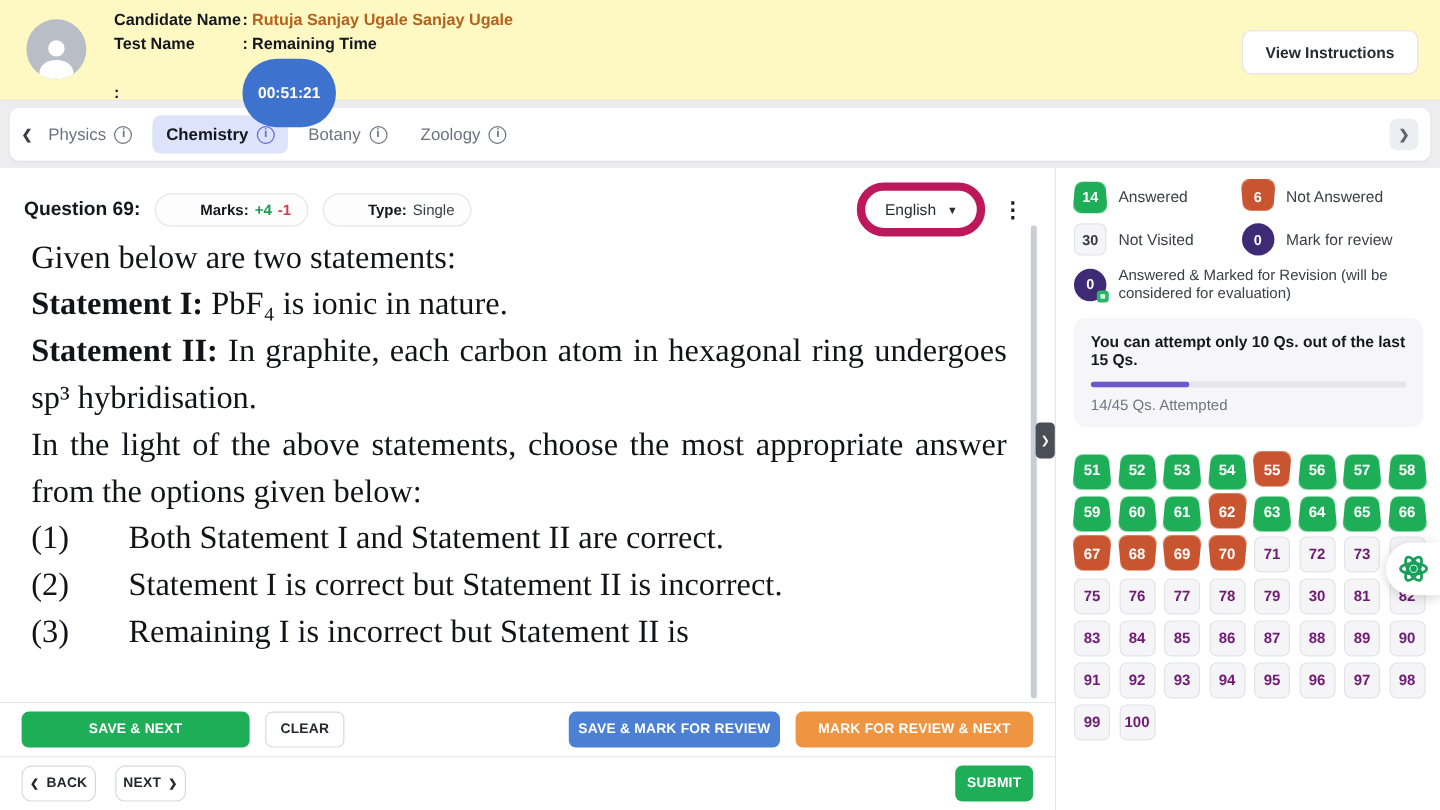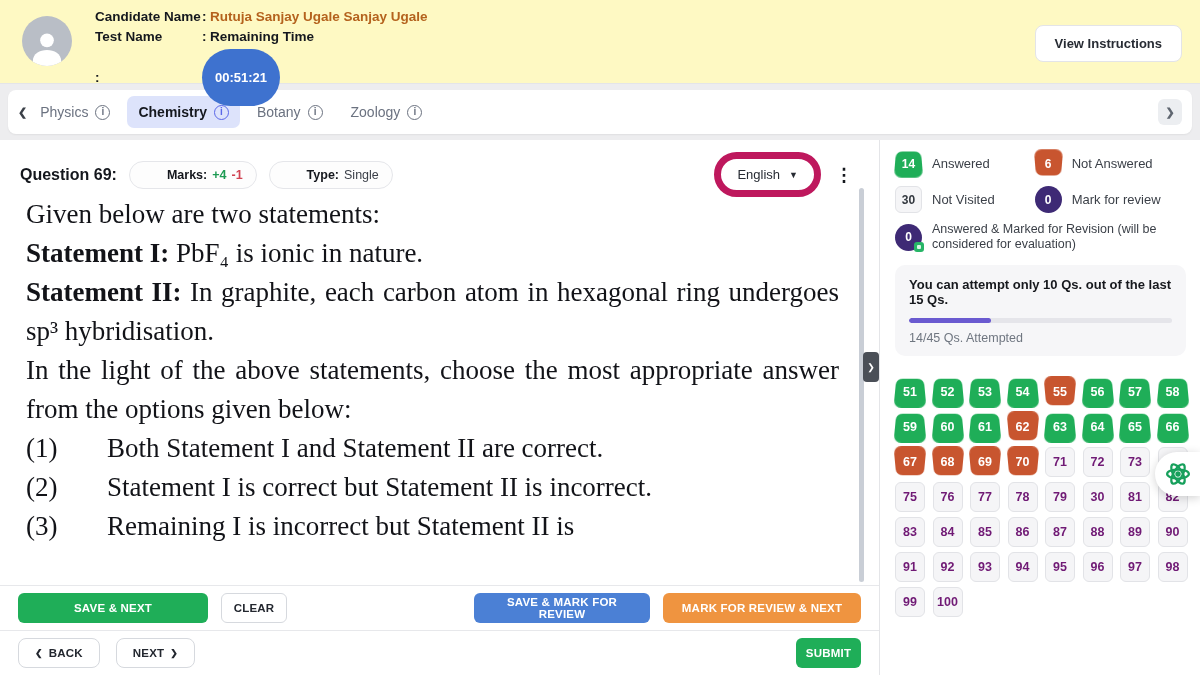--- a/index.html
+++ b/index.html
@@ -60,21 +60,21 @@
   .option{ display:flex;}
   .onum{ width:57px; flex-shrink:0;}
   .otxt{ flex:1; text-align:justify;margin-left:24px;}
 
   .q-scrollbar{ position:absolute; top:48px; right:15px; width:5px; height:394px; background:#c9ced6; border-radius:3px; cursor:pointer;}
   .collapse-btn{ position:absolute; top:212px; right:0px; width:16px; height:30px; background:#4a4f57; border-radius:4px; color:#fff; display:flex; align-items:center; justify-content:center; font-size:12px; cursor:pointer; z-index:4;}
 
   
   .qfooter{ position:absolute; left:0; right:0; bottom:0; background:#fff;}
   .f-row{ display:flex; align-items:center; padding:0 18px; height:45px; border-top:1px solid #e7e8eb; gap:13px;}
-  .btn{ height:30px; border:none; border-radius:6px; font-family:"Liberation Sans",sans-serif; font-size:11.5px; font-weight:700; letter-spacing:.2px; cursor:pointer; display:flex; align-items:center; justify-content:center; padding:0 16px;}
+  .btn{ height:30px; border:none; border-radius:6px; font-family:"Liberation Sans",sans-serif; font-size:11.5px; font-weight:700; letter-spacing:.2px; cursor:pointer; display:flex; align-items:center; justify-content:center; padding:0 6px;}
   .btn-green{ background:var(--green); color:#fff; width:190px;}
   .btn-clear{ background:#fff; border:1px solid #d6d9de; color:#23272f; width:66px;}
   .btn-blue{ background:var(--blue); color:#fff; width:176px; margin-left:auto;}
   .btn-orange{ background:var(--lightorange); color:#fff; width:198px;}
   .btn-nav{ background:#fff; border:1px solid #d6d9de; border-radius:8px; color:#23272f; gap:6px;}
   .btn-submit{ background:var(--green); color:#fff; width:65px; margin-left:auto;}
   .nav-ch{ font-size:13px;}
 
   
   .sidebar{ position:absolute; left:881px; top:140px; right:0; bottom:0; background:#fff; padding:10px 14px 0 14px;}

